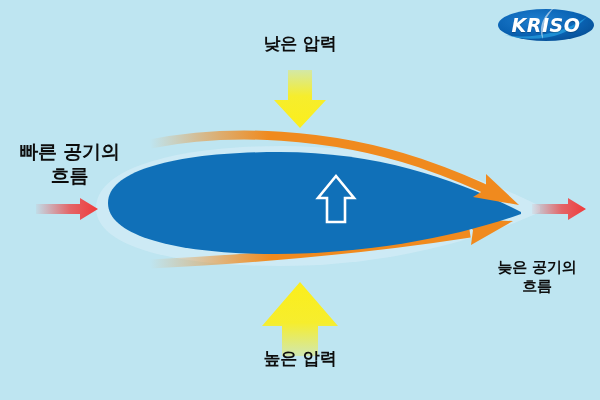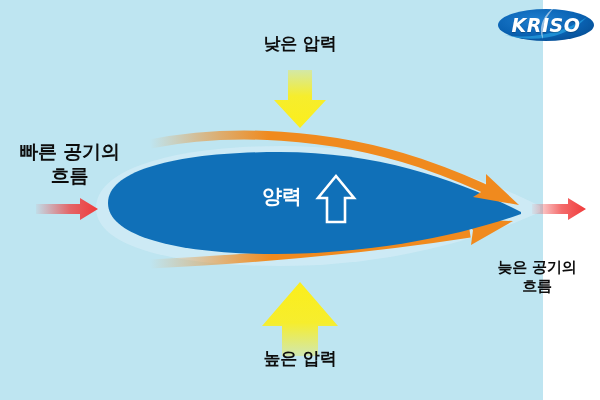--- a/index.html
+++ b/index.html
@@ -7,21 +7,21 @@
     padding: 0;
   }
   body {
     width: 600px;
     height: 400px;
     overflow: hidden;
     font-family: "DejaVu Sans", "Liberation Sans", sans-serif;
   }
   #diagram {
     position: relative;
-    width: 543px;
+    width: 600px;
     height: 400px;
     background: #bee5f1;
   }
   #scene {
     position: absolute;
     left: 0;
     top: 0;
     width: 600px;
     height: 400px;
   }
@@ -186,15 +186,14 @@
     </svg>
     <div id="logo-text">KRISO</div>
   </div>
 
   <div class="label" id="label-low-pressure">낮은 압력</div>
   <div class="label" id="label-high-pressure">높은 압력</div>
   <div class="label" id="label-fast-flow">빠른 공기의
 흐름</div>
   <div class="label" id="label-slow-flow">늦은 공기의
 흐름</div>
-  <div id="label-lift">양력</div>
 
 </div>
 
 </body></html>

